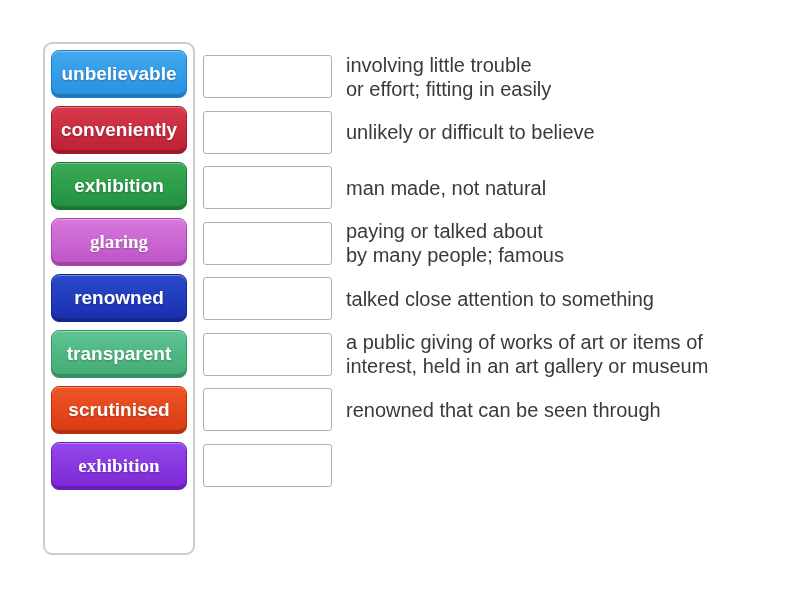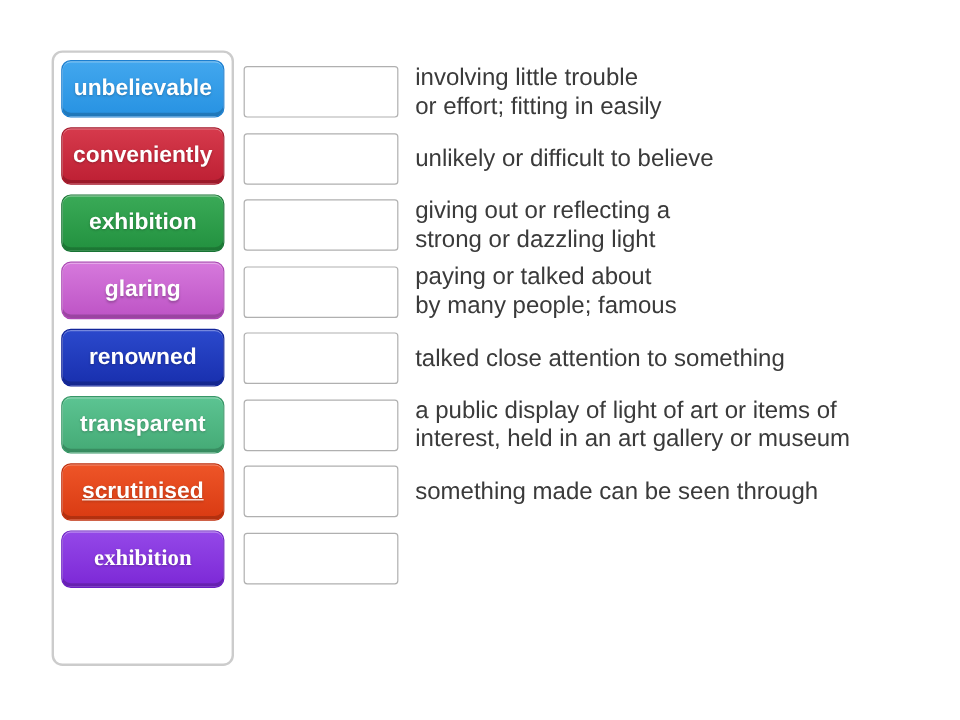--- a/index.html
+++ b/index.html
@@ -82,58 +82,57 @@
 </style>
 </head>
 <body>
 
 <div class="stage">
 
   <div class="words-panel">
     <div class="tile" style="background: linear-gradient(rgb(66, 167, 238), rgb(39, 146, 226)); border-color: rgb(29, 127, 208); color: rgb(255, 255, 255);">unbelievable</div>
     <div class="tile" style="background: linear-gradient(rgb(214, 58, 76), rgb(189, 31, 51)); border-color: rgb(165, 25, 43); color: rgb(255, 255, 255);">conveniently</div>
     <div class="tile" style="background: linear-gradient(rgb(58, 170, 87), rgb(34, 145, 63)); border-color: rgb(24, 116, 52); color: rgb(255, 255, 255);">exhibition</div>
-    <div class="tile" style="background: linear-gradient(rgb(214, 121, 220), rgb(189, 83, 197)); border-color: rgb(171, 71, 179); color: rgb(255, 255, 255);">glaring</div>
+    <div class="tile" style="background: linear-gradient(rgb(214, 121, 220), rgb(189, 83, 197)); border-color: rgb(171, 71, 179); color: rgb(255, 255, 255); font-family: Liberation Serif, serif;">glaring</div>
     <div class="tile" style="background: linear-gradient(rgb(43, 73, 204), rgb(24, 47, 174)); border-color: rgb(18, 37, 154); color: rgb(255, 255, 255); text-align: right;">renowned</div>
     <div class="tile" style="background: linear-gradient(rgb(92, 196, 146), rgb(68, 170, 117)); border-color: rgb(55, 151, 103); color: rgb(255, 255, 255);">transparent</div>
-    <div class="tile" style="background: linear-gradient(rgb(238, 85, 40), rgb(217, 58, 18)); border-color: rgb(192, 47, 12); color: rgb(255, 255, 255); text-decoration: underline;">scrutinised</div>
+    <div class="tile" style="background: linear-gradient(rgb(238, 85, 40), rgb(217, 58, 18)); border-color: rgb(192, 47, 12); color: rgb(255, 255, 255);">scrutinised</div>
     <div class="tile" style="background: linear-gradient(rgb(148, 72, 232), rgb(124, 40, 214)); border-color: rgb(106, 30, 194); color: rgb(255, 255, 255); font-family: Liberation Serif, serif;">exhibition</div>
   </div>
 
   <div class="rows">
     <div class="match-row">
       <div class="answer-slot"></div>
       <div class="definition">involving little trouble
 or effort; fitting in easily</div>
     </div>
     <div class="match-row">
       <div class="answer-slot"></div>
       <div class="definition">unlikely or difficult to believe</div>
     </div>
     <div class="match-row">
       <div class="answer-slot"></div>
-      <div class="definition">giving out or reflecting a
-strong or dazzling light</div>
+      <div class="definition">man made, not natural</div>
     </div>
     <div class="match-row">
       <div class="answer-slot"></div>
       <div class="definition">paying or talked about
 by many people; famous</div>
     </div>
     <div class="match-row">
       <div class="answer-slot"></div>
       <div class="definition">talked close attention to something</div>
     </div>
     <div class="match-row">
       <div class="answer-slot"></div>
-      <div class="definition">a public display of light of art or items of
+      <div class="definition">a public giving of works of art or items of
 interest, held in an art gallery or museum</div>
     </div>
     <div class="match-row">
       <div class="answer-slot"></div>
-      <div class="definition">something made can be seen through</div>
+      <div class="definition">renowned that can be seen through</div>
     </div>
     <div class="match-row">
       <div class="answer-slot"></div>
     </div>
   </div>
 
 </div>
 
 </body></html>

